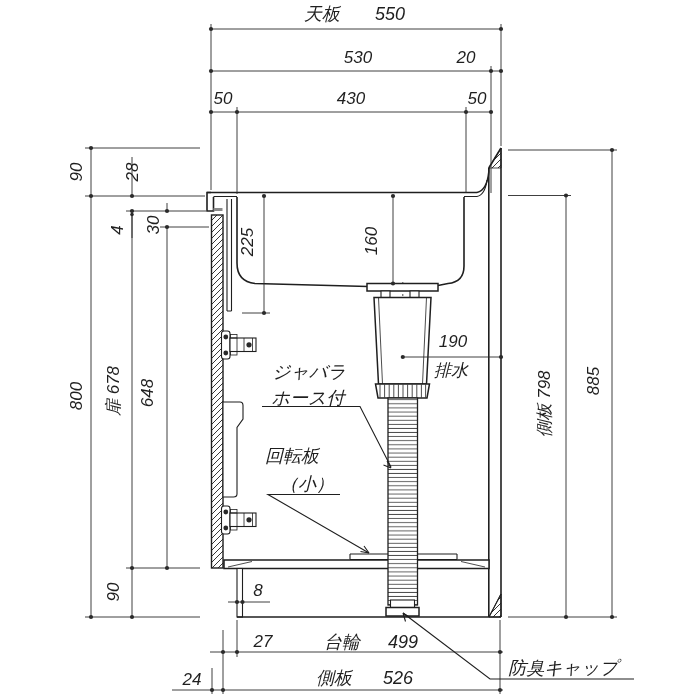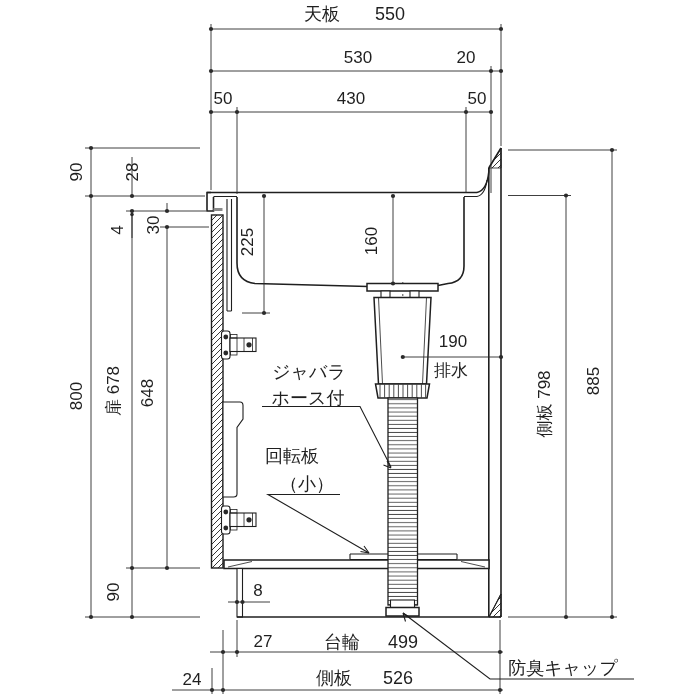--- a/index.html
+++ b/index.html
@@ -1,16 +1,16 @@
 <!DOCTYPE html>
 <html><head>
 <meta charset="utf-8">
 <style>
   html,body{margin:0;padding:0;background:#ffffff;}
-  .stage{width:700px;height:700px;background:#ffffff;position:relative;font-family:"Liberation Sans",sans-serif;}
+  .stage{width:700px;height:700px;background:#ffffff;position:relative;font-family:"Liberation Sans",sans-serif;font-style:italic;}
   svg text{font-family:"Liberation Sans","DejaVu Sans",sans-serif;fill:#1f1f1f;}
   .t{font-size:17px;}
   .tb{font-size:18px;}
   .obj{stroke:#1f1f1f;stroke-width:1.6;fill:none;}
   .objw{stroke:#1f1f1f;stroke-width:1.5;fill:#ffffff;}
   .med{stroke:#1f1f1f;stroke-width:1.1;fill:none;}
   .medw{stroke:#1f1f1f;stroke-width:1.1;fill:#ffffff;}
   .dim{stroke:#2a2a2a;stroke-width:0.9;fill:none;}
   .dot{fill:#2a2a2a;stroke:none;}
   .thin{stroke:#1f1f1f;stroke-width:0.8;fill:none;}

